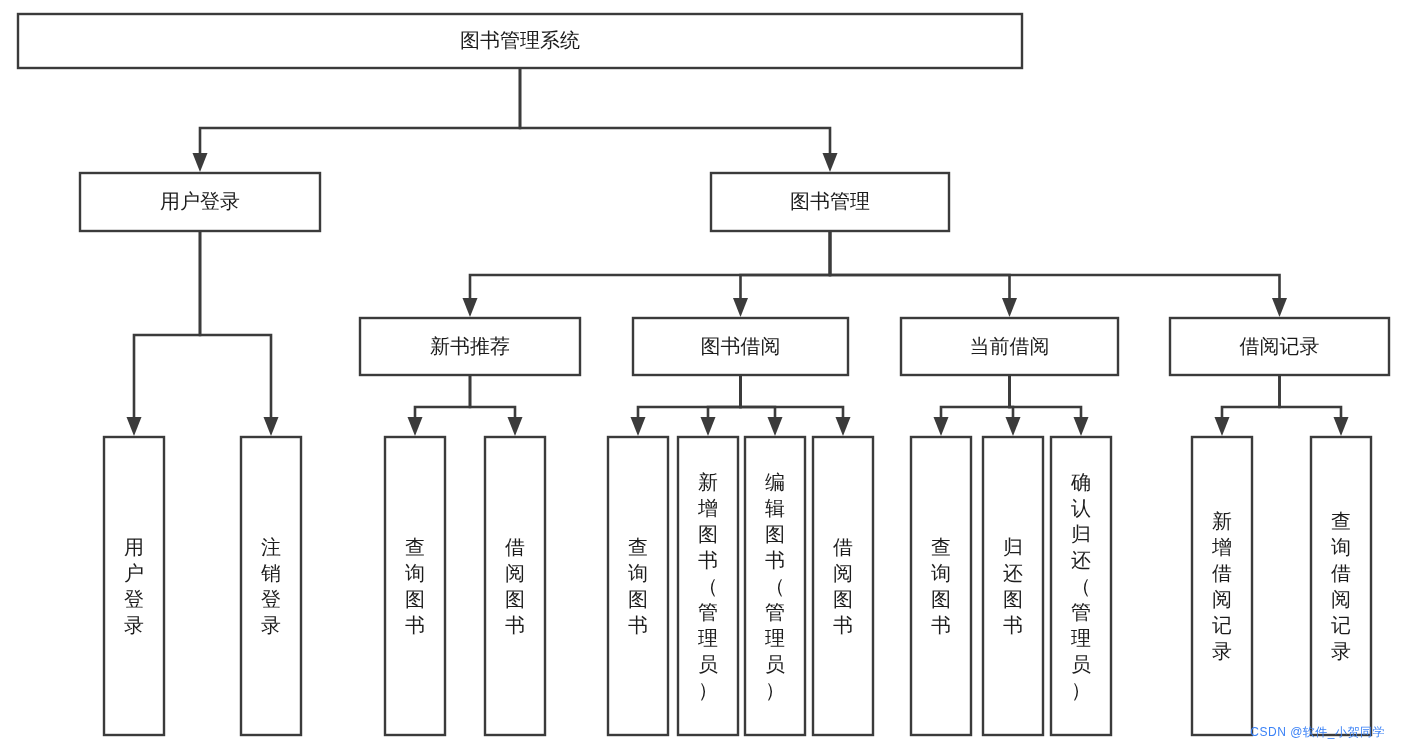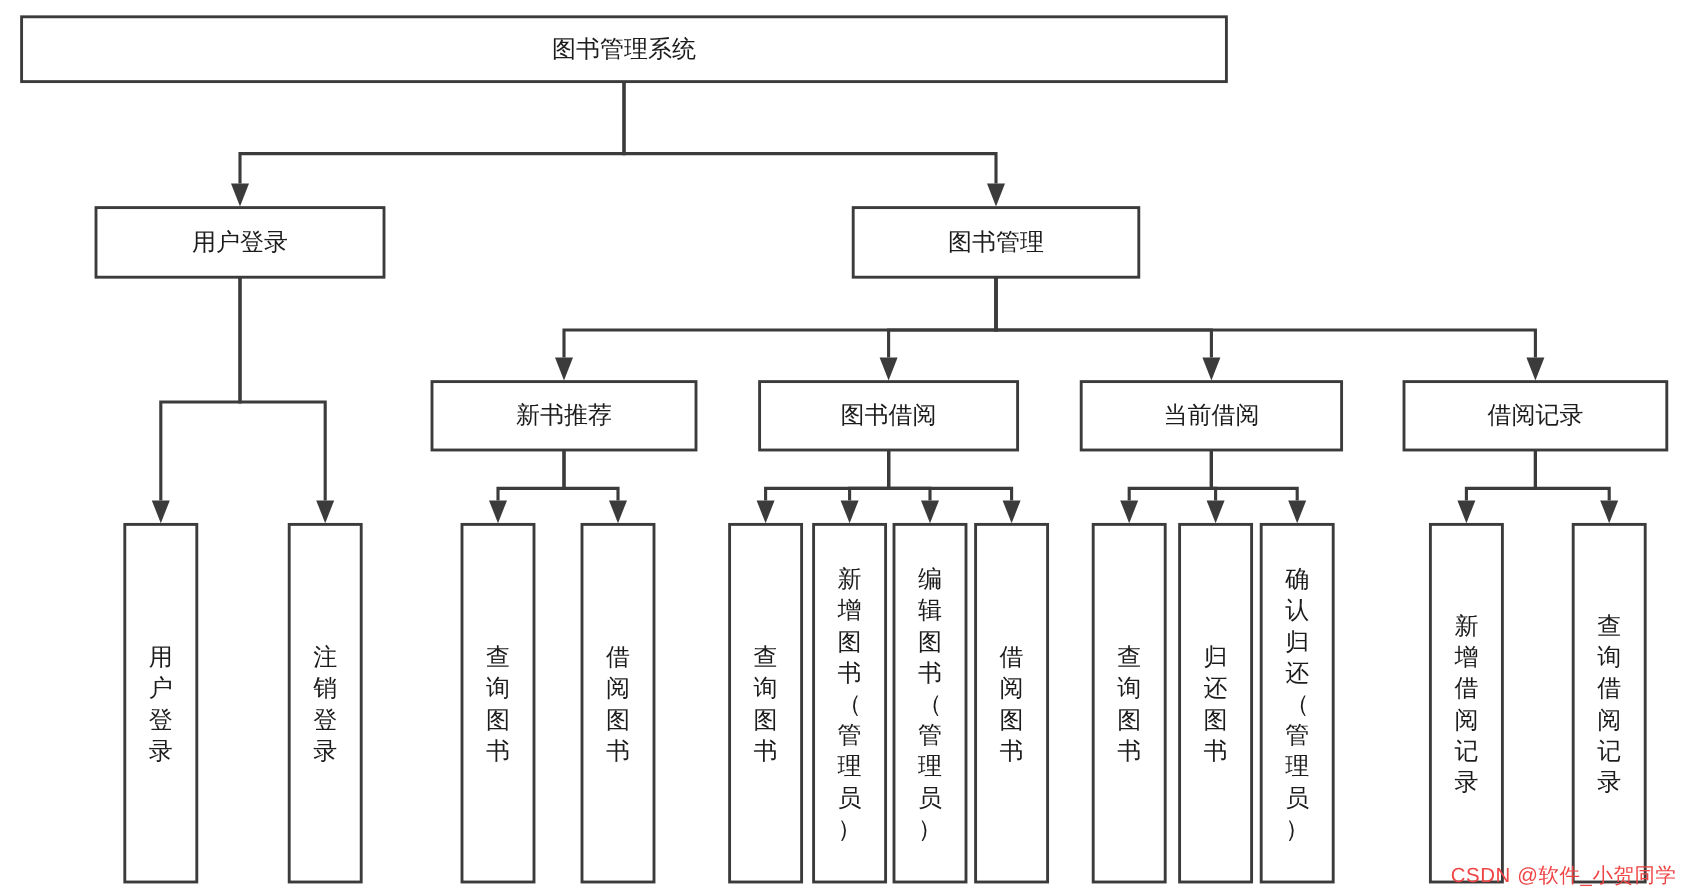--- a/index.html
+++ b/index.html
@@ -50,25 +50,25 @@
     dominant-baseline: middle;
   }
   .node-label-v {
     font-family: "Liberation Sans", "DejaVu Sans", sans-serif;
     font-size: 20px;
     fill: #1c1c1c;
     text-anchor: middle;
   }
   .watermark {
     position: absolute;
-    right: 8px;
+    right: 20px;
     bottom: 6px;
     font-family: "Liberation Sans", "DejaVu Sans", sans-serif;
-    font-size: 17px;
-    color: #ef4444;
+    font-size: 12px;
+    color: #3b82f6;
     white-space: nowrap;
     pointer-events: none;
     letter-spacing: 0.5px;
   }
 </style>
 </head>
 <body>
 
 <div id="diagram-root">
   <svg class="tree-canvas" id="tree-canvas" viewBox="0 0 1405 747" xmlns="http://www.w3.org/2000/svg">

